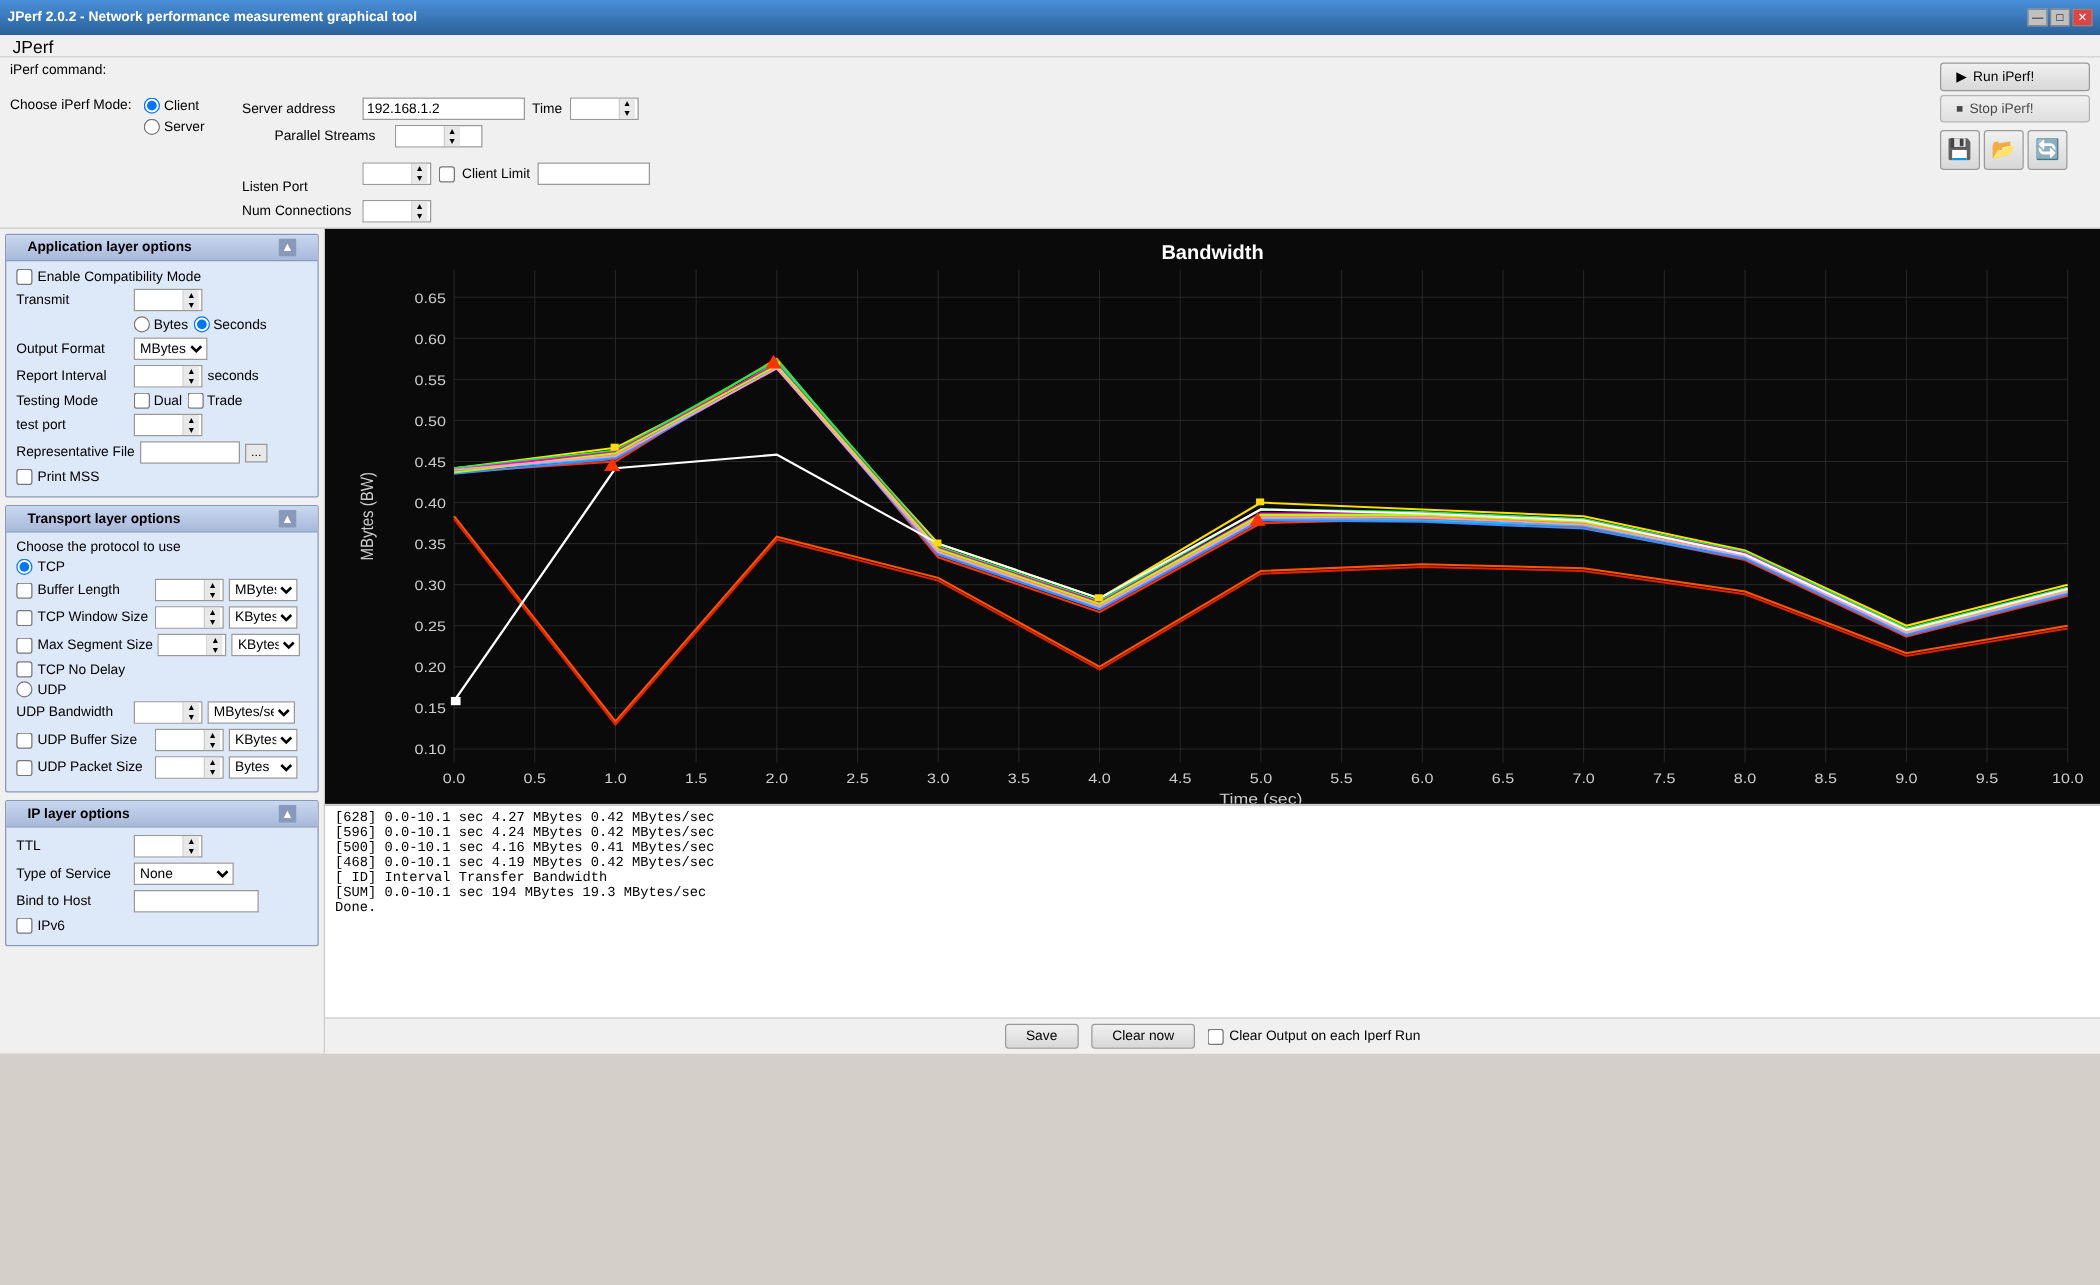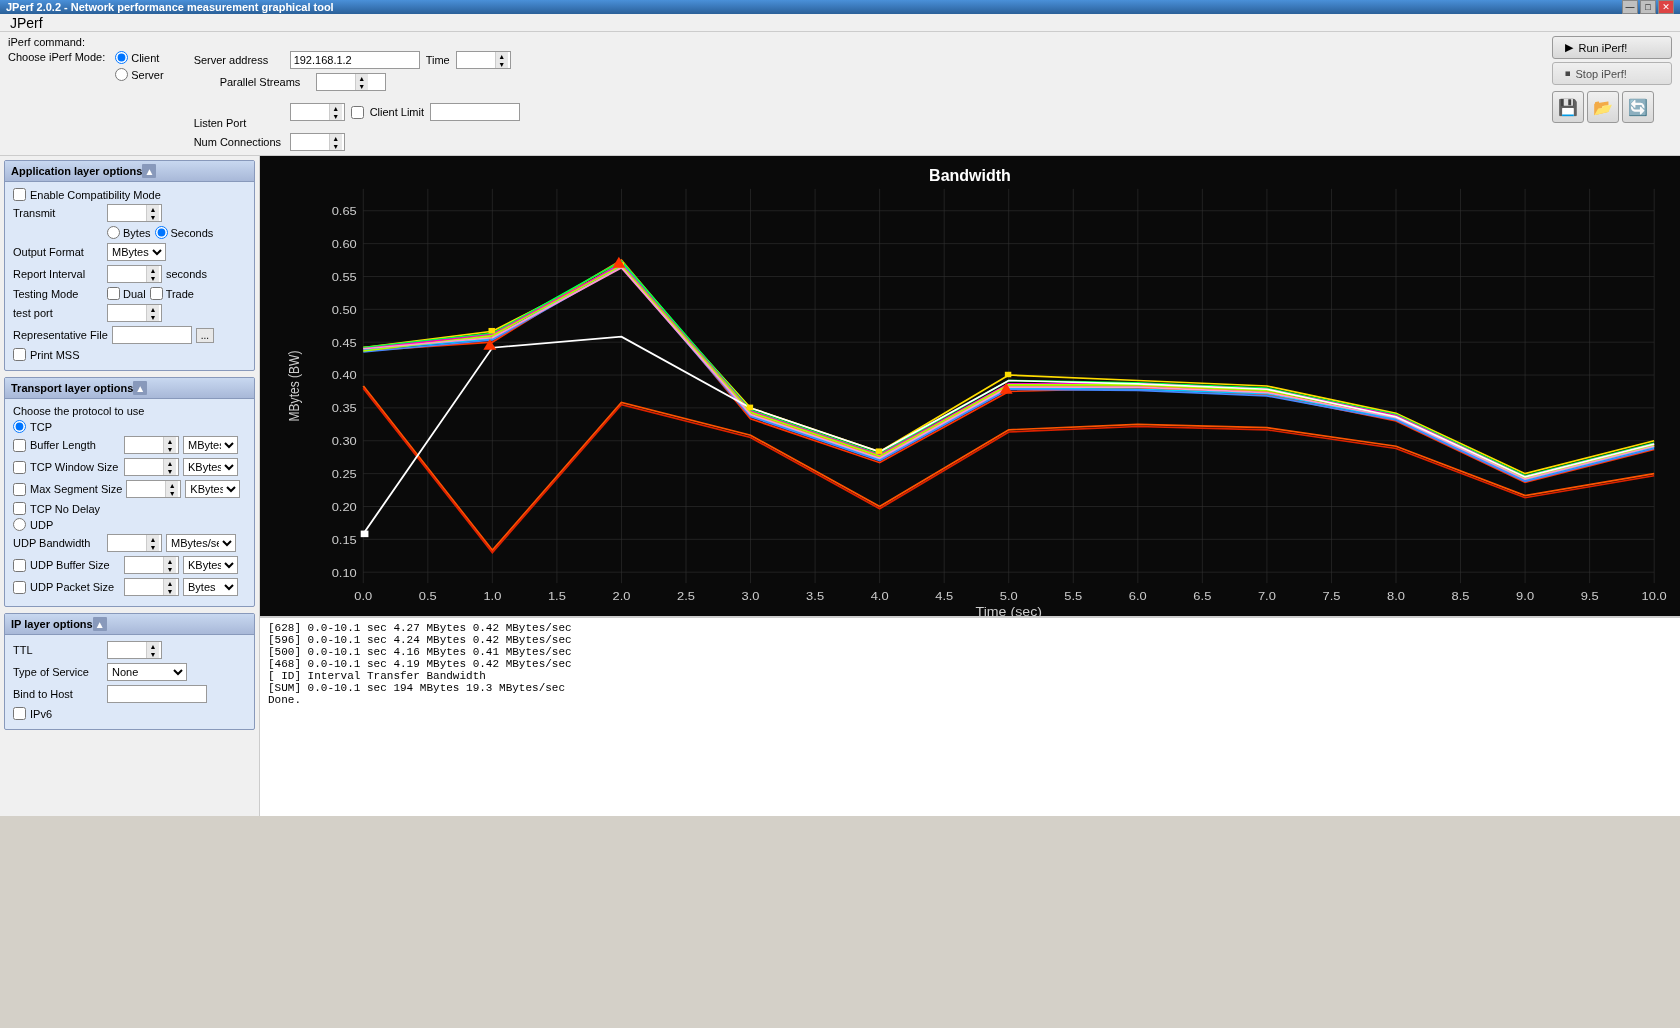--- a/index.html
+++ b/index.html
@@ -6,21 +6,21 @@
     body { font-family: 'Segoe UI', Tahoma, Arial, sans-serif; font-size: 11px; background: #d4d0c8; overflow: hidden; }
 
     
     .title-bar {
       background: linear-gradient(to bottom, #4a90d9 0%, #2a6099 100%);
       color: white;
       padding: 3px 6px;
       display: flex;
       align-items: center;
       justify-content: space-between;
-      height: 14px;
+      height: 28px;
     }
     .title-bar-title { font-size: 11px; font-weight: bold; }
     .title-bar-controls { display: flex; gap: 2px; }
     .title-bar-btn {
       width: 16px; height: 14px;
       background: #c0c0c0;
       border: 1px solid #888;
       font-size: 9px;
       cursor: pointer;
       display: flex; align-items: center; justify-content: center;
@@ -69,23 +69,24 @@
     }
     .section {
       border: 1px solid #8899bb;
       background: #dde8f8;
       margin-bottom: 6px;
       border-radius: 2px;
     }
     .section-header {
       background: linear-gradient(to bottom, #c8d8f0, #a8b8d8);
       border-bottom: 1px solid #8899bb;
-      padding: 3px 6px;
+      padding: 3px 17px;
       display: flex;
       align-items: center;
+      justify-content: space-between;
       font-size: 11px;
       font-weight: bold;
     }
     .section-content { padding: 6px 8px; }
     .form-row { display: flex; align-items: center; gap: 4px; margin-bottom: 4px; }
     .form-label { min-width: 90px; font-size: 11px; }
     .form-input {
       border: 1px solid #999;
       background: white;
       padding: 1px 2px;
@@ -190,21 +191,21 @@
       border-top: 1px solid #ccc;
     }
     .footer-btn {
       background: linear-gradient(to bottom, #f0f0f0, #d8d8d8);
       border: 1px solid #999;
       border-radius: 3px;
       padding: 3px 16px;
       font-size: 11px;
       cursor: pointer;
     }
-    .perf-row { display: flex; gap: 0; margin-bottom: 3px; }
+    .perf-row { display: flex; gap: 0; margin-bottom: 16px; }
     .perf-label { font-size: 11px; min-width: 100px; }
     .perf-input {
       border: 1px solid #999;
       background: white;
       padding: 1px 3px;
       font-size: 11px;
       height: 18px;
       flex: 1;
     }
 
@@ -757,16 +758,24 @@
     <div class="output-area">
       <div class="output-text" id="output-lines">
           <div>[628]  0.0-10.1 sec  4.27 MBytes  0.42 MBytes/sec</div>
           <div>[596]  0.0-10.1 sec  4.24 MBytes  0.42 MBytes/sec</div>
           <div>[500]  0.0-10.1 sec  4.16 MBytes  0.41 MBytes/sec</div>
           <div>[468]  0.0-10.1 sec  4.19 MBytes  0.42 MBytes/sec</div>
           <div>[ ID] Interval       Transfer     Bandwidth</div>
           <div>[SUM]  0.0-10.1 sec   194 MBytes  19.3 MBytes/sec</div>
           <div>Done.</div>
         </div>
+      <div class="output-footer">
+        <button class="footer-btn">Save</button>
+        <button class="footer-btn">Clear now</button>
+        <label style="display:flex; align-items:center; gap:4px; font-size:11px;">
+          <input type="checkbox" style="">
+          <span>Clear Output on each Iperf Run</span>
+        </label>
+      </div>
     </div>
 
   </div>
 </div>
 
 </body></html>

